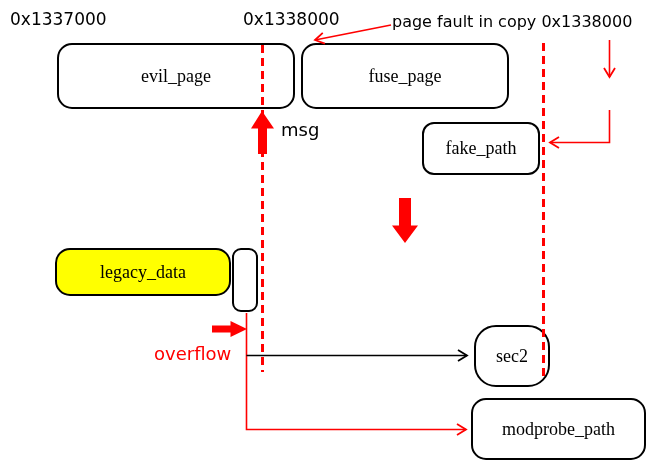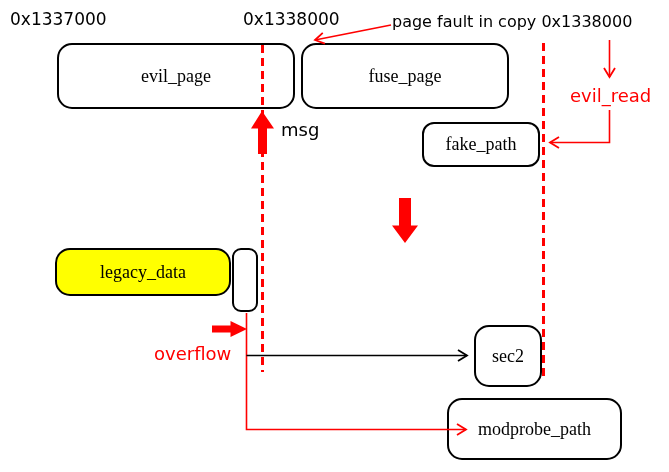--- a/index.html
+++ b/index.html
@@ -32,26 +32,26 @@
     white-space: nowrap;
     font-size: 18px;
     z-index: 2;
     line-height: 1.1;
   }
   .red { color: var(--red, #ff0000); }
 
   
   #b-evil     { left: 57px;  top: 43px;  width: 238px; height: 66px; }
   #b-fuse     { left: 301px; top: 43px;  width: 208px; height: 66px; }
-  #b-fake     { left: 422px; top: 122px; width: 118px; height: 45px; border-radius: 12px; }
+  #b-fake     { left: 422px; top: 122px; width: 118px; height: 53px; border-radius: 12px; }
   #b-legacy   { left: 55px;  top: 248px; width: 176px; height: 48px; background: var(--yellow, #ffff00); }
   #b-gap      { left: 232px; top: 248px; width: 26px;  height: 64px; border-radius: 9px; }
   #b-msgsec1  { left: 263px; top: 248px; width: 210px; height: 64px; }
-  #b-sec2     { left: 474px; top: 325px; width: 68px;  height: 62px; border-radius: 15px; }
-  #b-modprobe { left: 447px; top: 398px; width: 175px; height: 62px; }
+  #b-sec2     { left: 474px; top: 325px; width: 76px;  height: 62px; border-radius: 22px; }
+  #b-modprobe { left: 471px; top: 398px; width: 175px; height: 62px; }
 
   
   #t-addr1     { left: 10px;  top: 10px;  font-size: 17px; }
   #t-addr2     { left: 243px; top: 10px;  font-size: 17px; }
   #t-pagefault { left: 392px; top: 13px;  font-size: 16px; }
   #t-msg       { left: 281px; top: 120px; }
   #t-msgsnd    { left: 276px; top: 169px; }
   #t-evilread  { left: 570px; top: 86px;  }
   #t-overflow  { left: 154px; top: 344px; }
 
@@ -89,21 +89,20 @@
     <span>sec2</span>
   </div>
   <div class="box" id="b-modprobe">
     <span>modprobe_path</span>
   </div>
 
   <div class="lbl" id="t-addr1">0x1337000</div>
   <div class="lbl" id="t-addr2">0x1338000</div>
   <div class="lbl" id="t-pagefault">page fault in copy 0x1338000</div>
   <div class="lbl" id="t-msg">msg</div>
-  <div class="lbl red" id="t-evilread">evil_read</div>
   <div class="lbl red" id="t-overflow">overflow</div>
 
   <svg class="arrows" width="669" height="472" viewBox="0 0 669 472">
     <defs>
       <marker id="chev-red" markerUnits="userSpaceOnUse" markerWidth="14" markerHeight="14" viewBox="0 0 14 14" refX="11" refY="7" orient="auto">
         <path class="sr" d="M2,1.5 L11,7 L2,12.5" fill="none" stroke-width="1.8"></path>
       </marker>
       <marker id="chev-black" markerUnits="userSpaceOnUse" markerWidth="14" markerHeight="14" viewBox="0 0 14 14" refX="11" refY="7" orient="auto">
         <path class="sk" d="M2,1.5 L11,7 L2,12.5" fill="none" stroke-width="1.8"></path>
       </marker>

